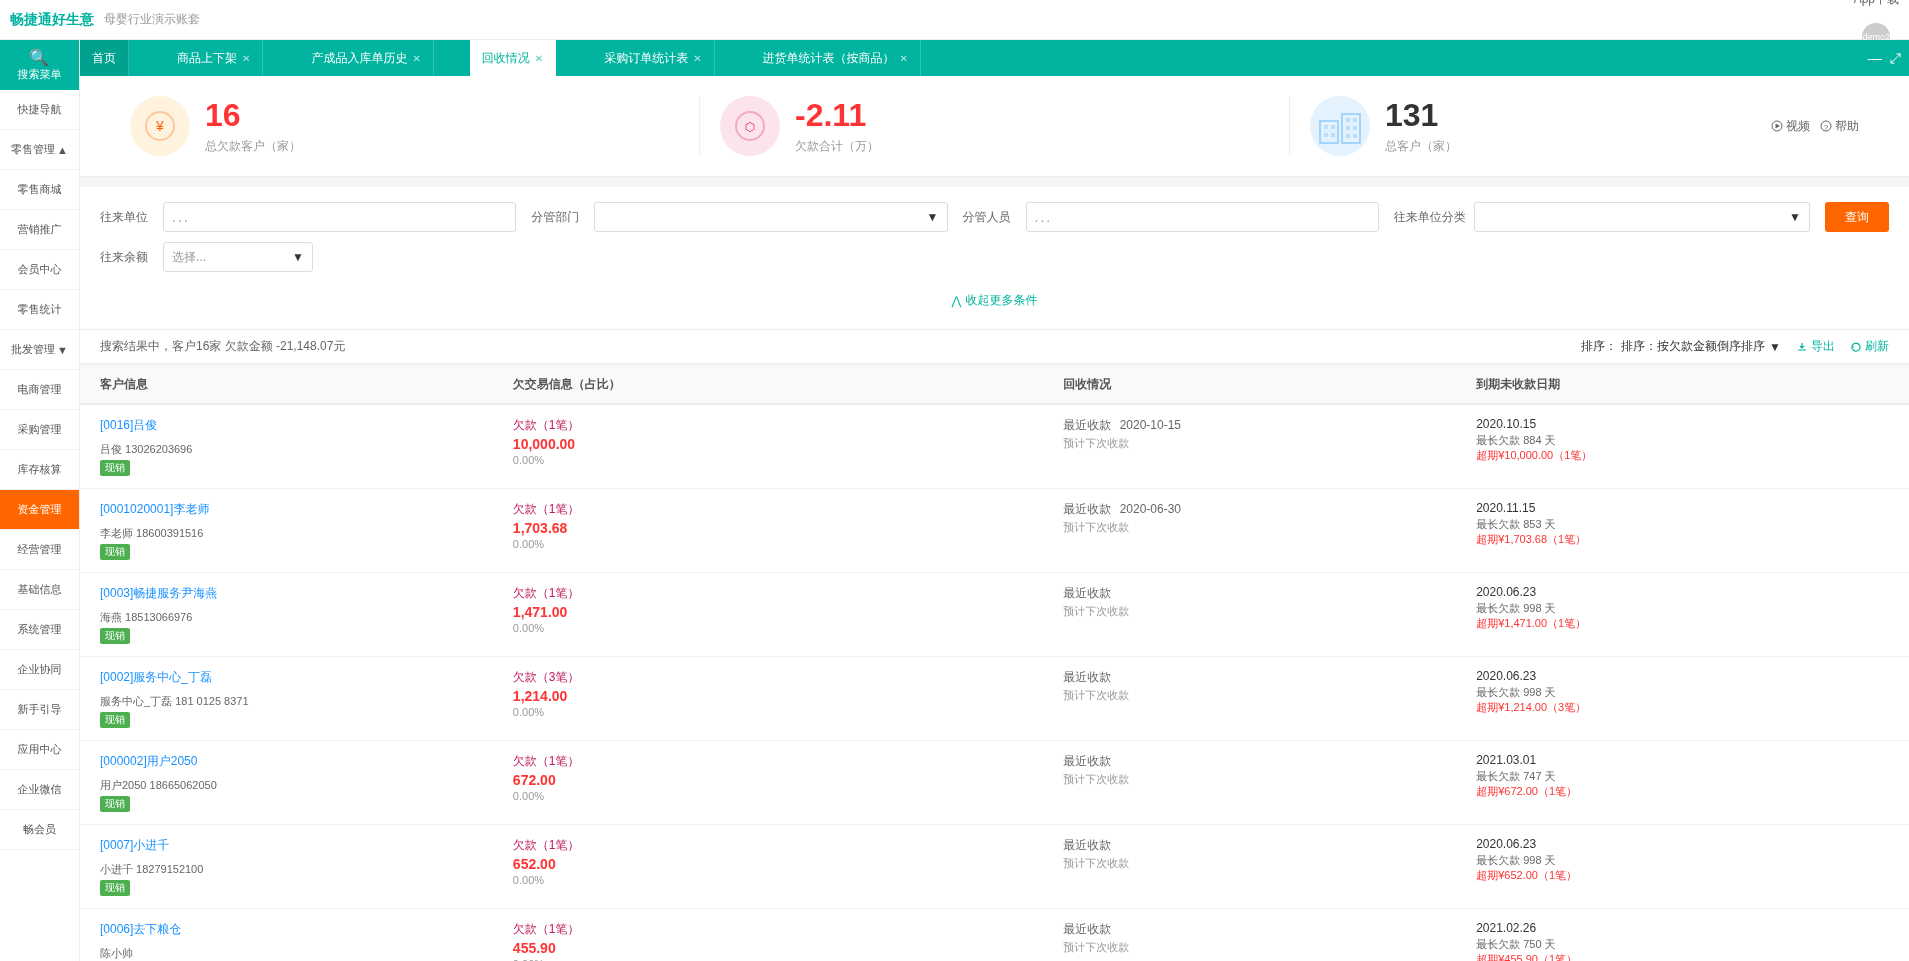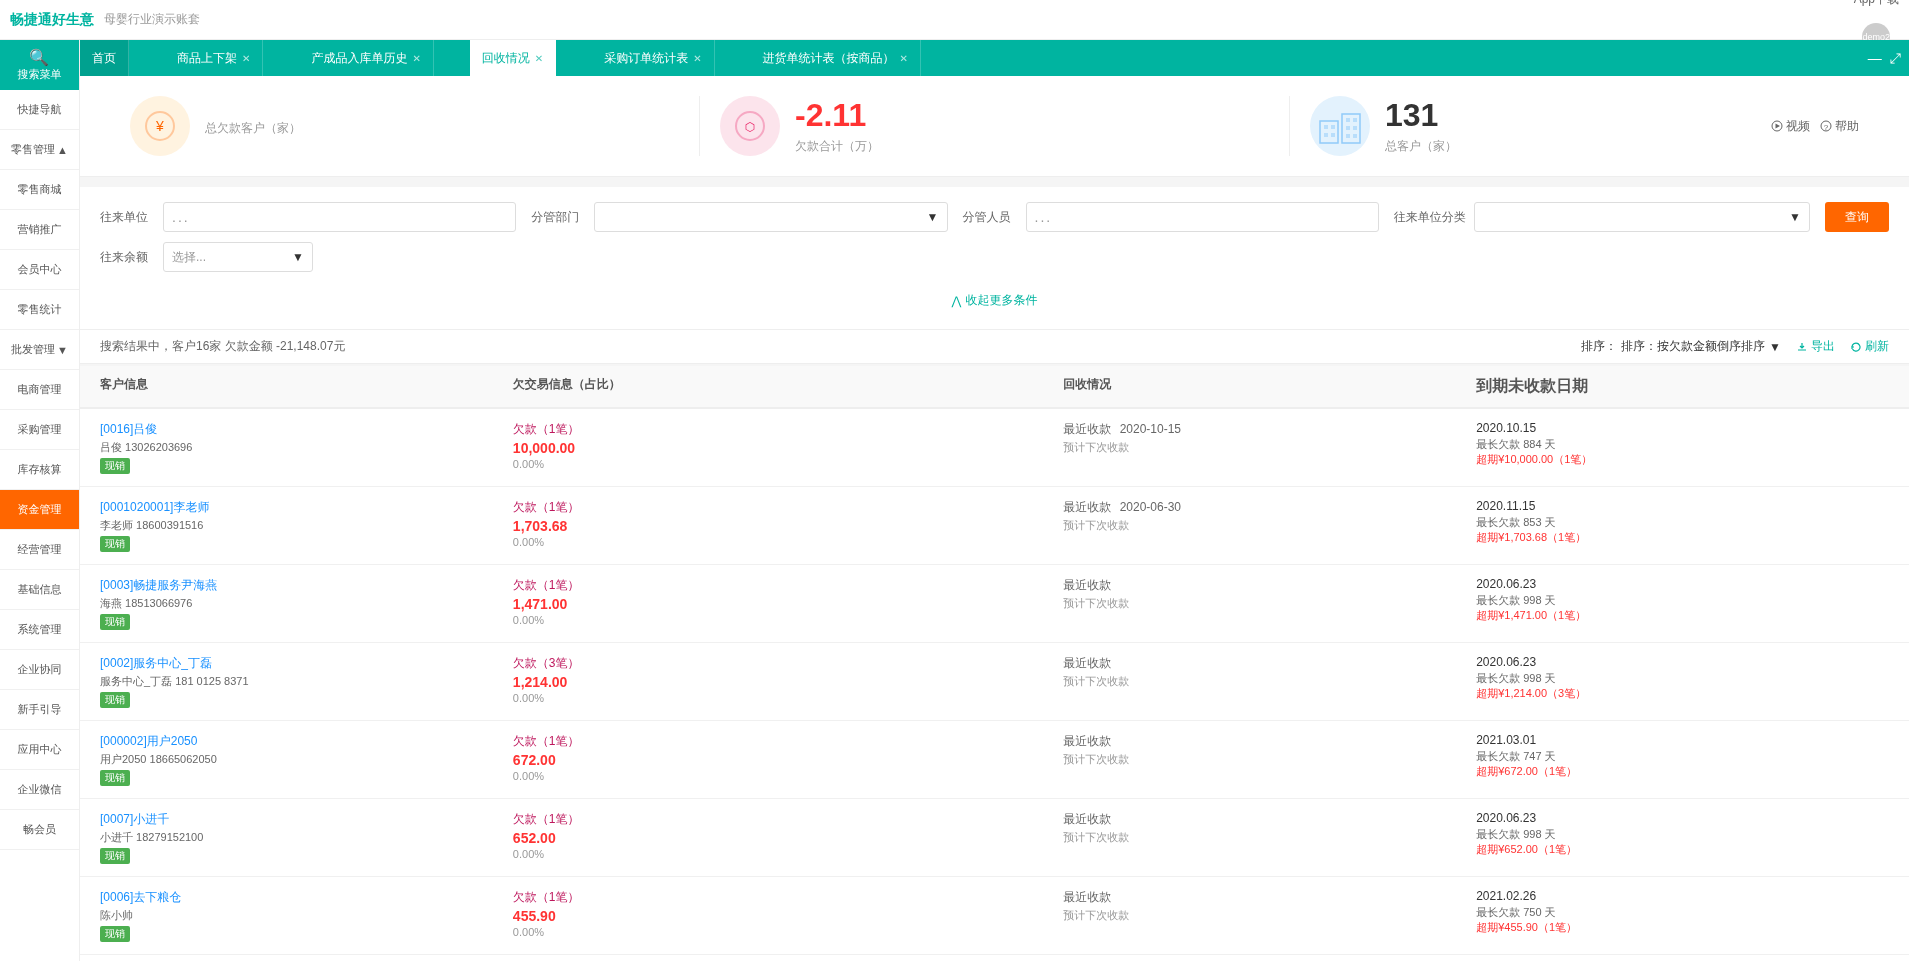--- a/index.html
+++ b/index.html
@@ -72,31 +72,31 @@
     .result-actions .sort-select { display: flex; align-items: center; gap: 4px; cursor: pointer; color: #333; }
     .result-actions .action-btn { display: flex; align-items: center; gap: 3px; cursor: pointer; }
     .result-actions .action-btn.green { color: #00b4a0; }
 
     
     .data-table { width: 100%; background: #fff; margin-top: 2px; }
     .table-header { display: flex; background: #f9f9f9; padding: 10px 20px; border-bottom: 2px solid #eee; }
     .col-client { flex: 3; font-weight: bold; color: #555; font-size: 12px; }
     .col-debt { flex: 4; font-weight: bold; color: #555; font-size: 12px; }
     .col-recover { flex: 3; font-weight: bold; color: #555; font-size: 12px; }
-    .col-overdue { flex: 3; font-weight: bold; color: #555; font-size: 16px; }
+    .col-overdue { flex: 3; font-weight: bold; color: #555; font-size: 12px; }
 
     .table-row { display: flex; padding: 12px 20px; border-bottom: 1px solid #f0f0f0; background: #fff; }
 
     .cell-client { flex: 3; }
     .cell-debt { flex: 4; }
     .cell-recover { flex: 3; }
     .cell-overdue { flex: 3; }
 
     .client-name { color: #1890ff; font-size: 12px; cursor: pointer; }
-    .client-contact { color: #666; font-size: 11px; margin-top: 2px; }
+    .client-contact { color: #666; font-size: 11px; margin-top: 8px; }
     .client-tag { display: inline-block; background: #4caf50; color: #fff; font-size: 10px; padding: 1px 5px; border-radius: 2px; margin-top: 3px; }
 
     .debt-label { color: #be185d; font-size: 12px; }
     .debt-amount { color: #ff3333; font-size: 14px; font-weight: bold; margin-top: 2px; }
     .debt-percent { color: #999; font-size: 11px; margin-top: 2px; }
 
     .recover-label { color: #666; font-size: 12px; }
     .recover-date { color: #666; font-size: 12px; margin-left: 5px; }
     .recover-next { color: #999; font-size: 11px; margin-top: 2px; }
 
@@ -226,20 +226,21 @@
 
       <div class="stats-row">
         <div class="stat-card">
           <div class="stat-icon orange">
             <svg width="32" height="32" viewBox="0 0 32 32" fill="none">
               <circle cx="16" cy="16" r="14" stroke="#ff6600" stroke-width="2" fill="none" opacity="0.3"></circle>
               <text x="16" y="21" text-anchor="middle" font-size="14" fill="#ff6600">¥</text>
             </svg>
           </div>
           <div class="stat-info">
+            <div class="stat-number red">16</div>
             <div class="stat-label">总欠款客户（家）</div>
           </div>
         </div>
         <div class="stat-card">
           <div class="stat-icon pink">
             <svg width="32" height="32" viewBox="0 0 32 32" fill="none">
               <circle cx="16" cy="16" r="14" stroke="#e91e63" stroke-width="2" fill="none" opacity="0.3"></circle>
               <text x="16" y="21" text-anchor="middle" font-size="12" fill="#e91e63">⬡</text>
             </svg>
           </div>

